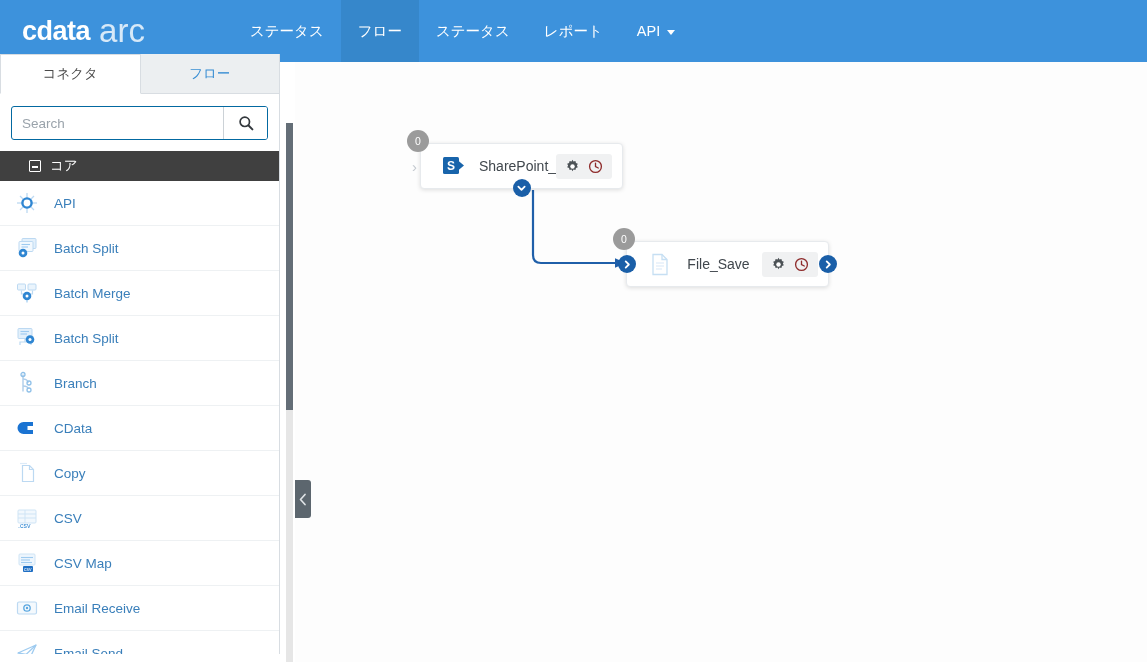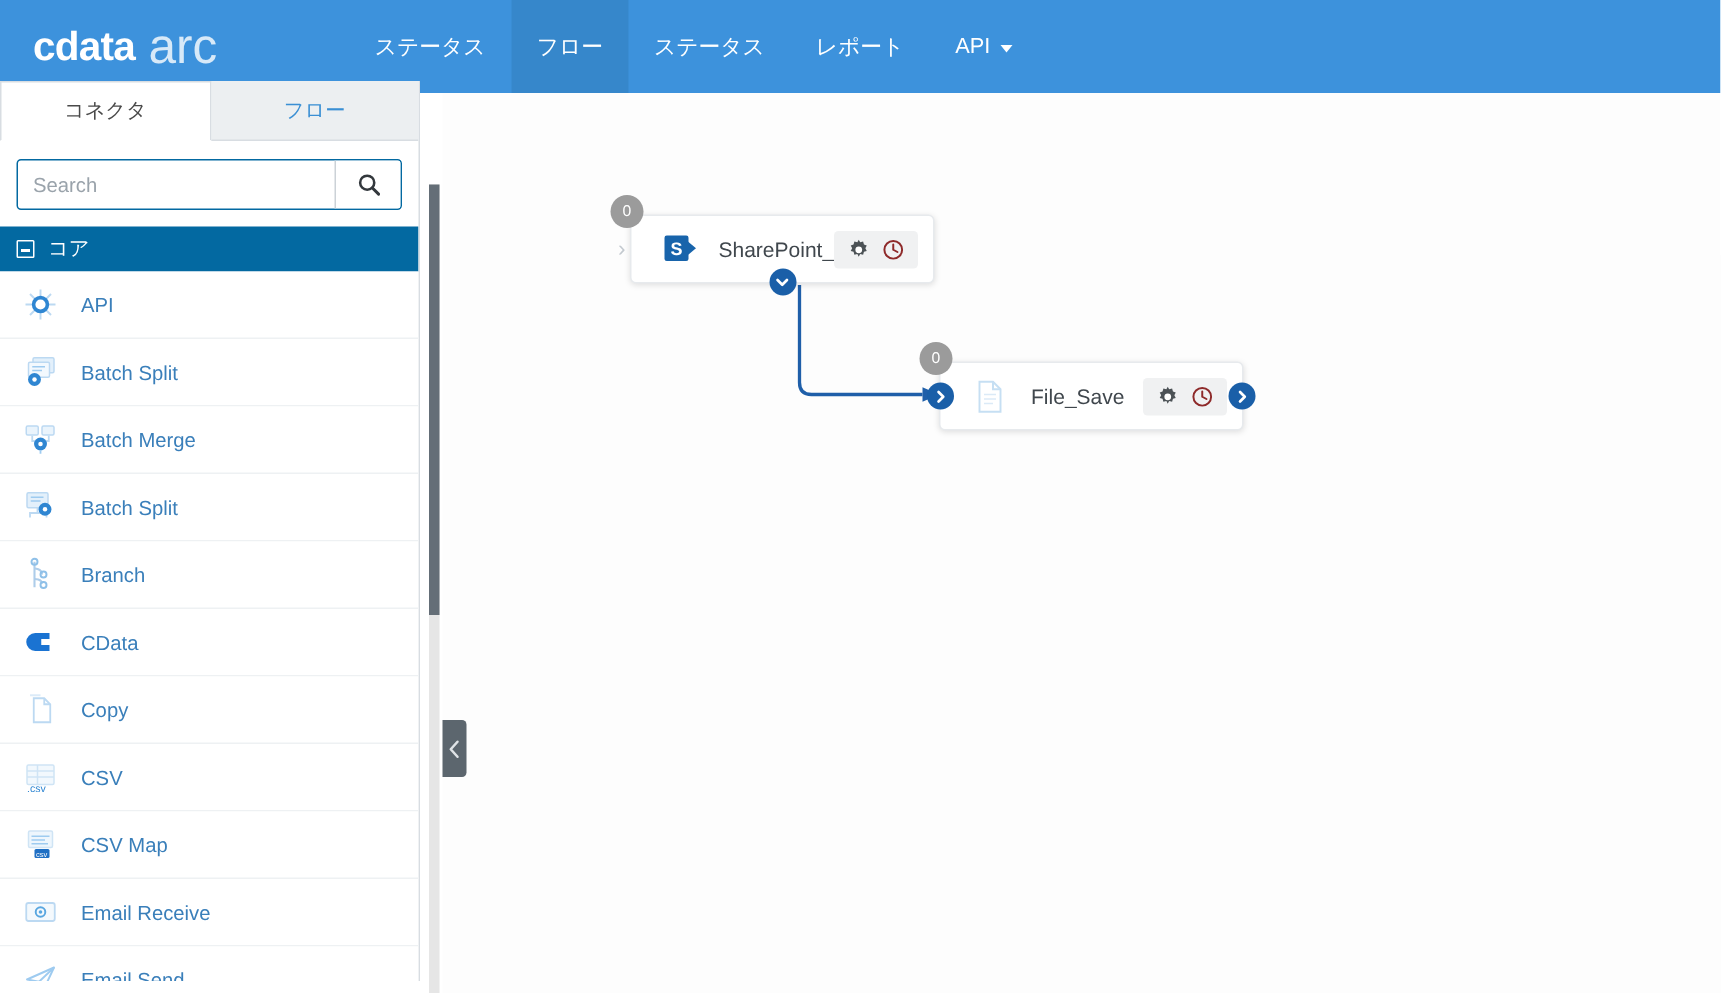--- a/index.html
+++ b/index.html
@@ -85,23 +85,23 @@
   }
   .search-input::placeholder { color: #9aa3ab; }
   .search-btn {
     width: 44px; background: #ffffff;
     border: 0; border-left: 1px solid #ccd2d7;
     display: flex; align-items: center; justify-content: center;
     cursor: pointer;
   }
 
   .group-header {
-    height: 30px; background: #0369a1;
+    height: 30px; background: #404040;
     display: flex; align-items: center;
-    padding-left: 11px; gap: 9px;
+    padding-left: 29px; gap: 9px;
     color: #ffffff; font-size: 13.5px;
     cursor: pointer;
   }
   .collapse-box {
     width: 12px; height: 12px;
     border: 1px solid #ffffff; border-radius: 1px;
     position: relative; flex: none;
   }
   .collapse-box::after {
     content: ""; position: absolute;

